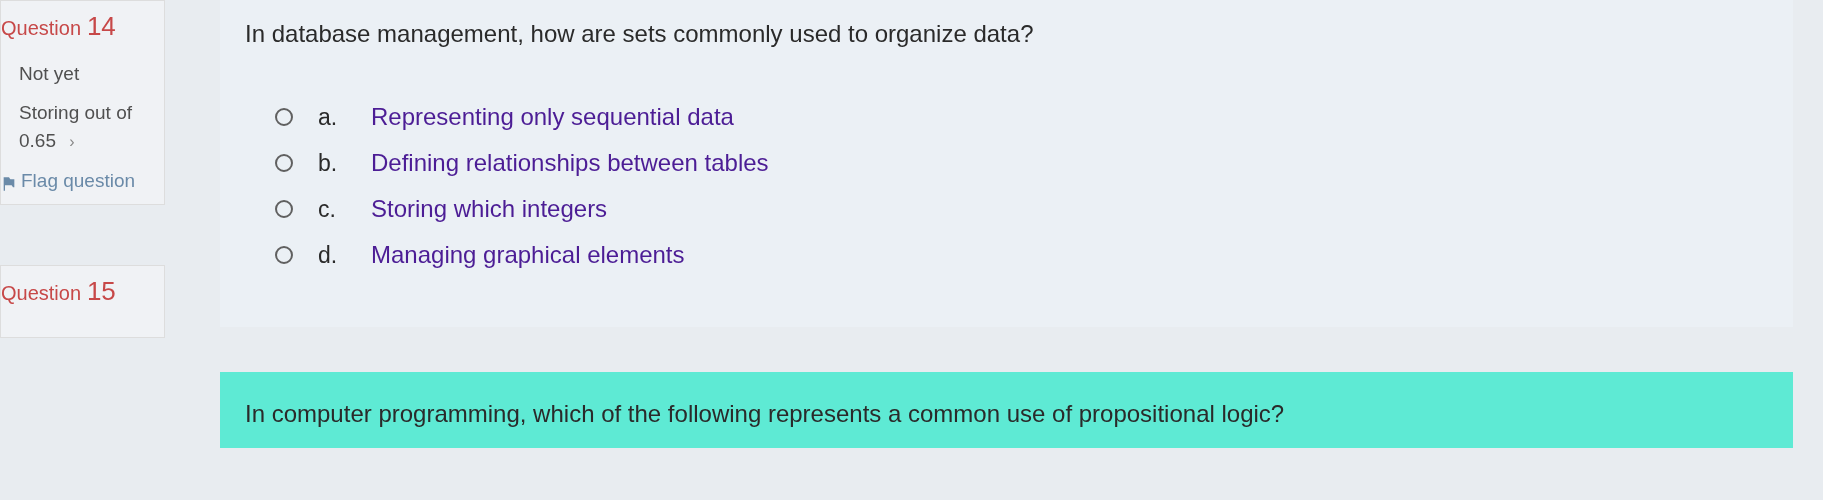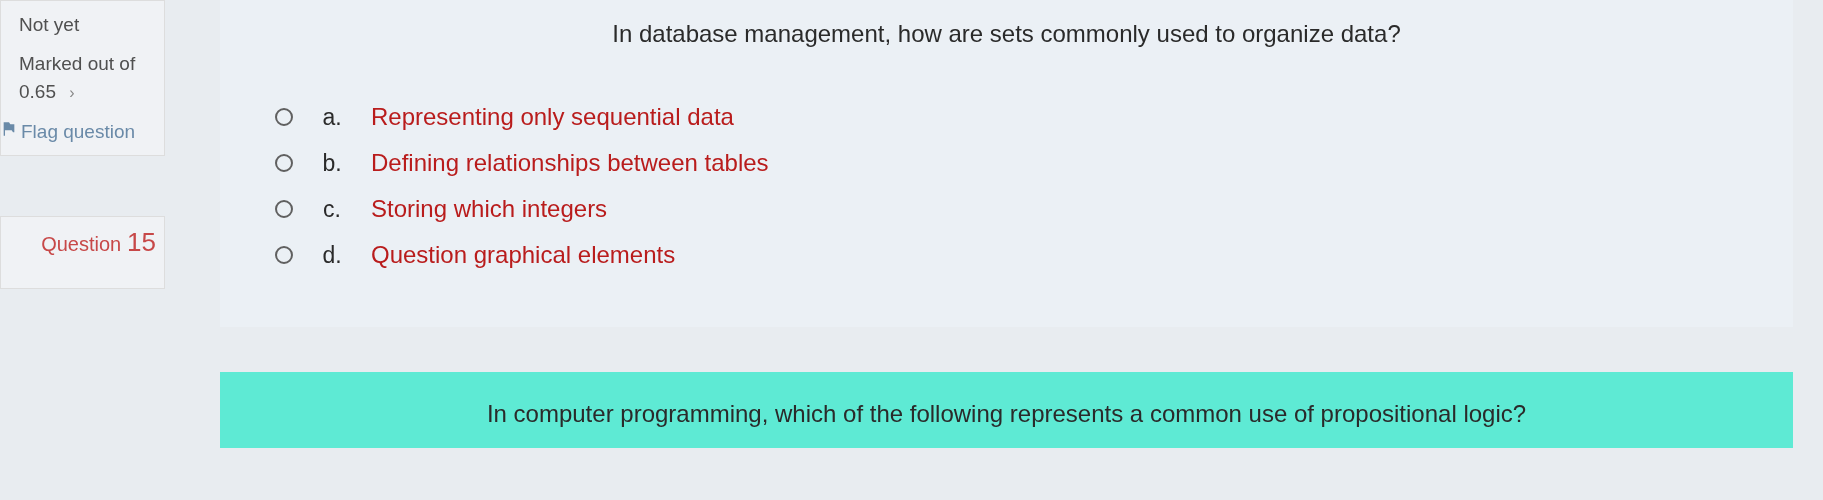--- a/index.html
+++ b/index.html
@@ -49,38 +49,37 @@
     }
     .meta-block {
       margin-bottom: 10px;
       padding-left: 18px;
     }
     .flag-link {
       color: #6a8aa8;
       font-size: 19px;
       margin-top: 14px;
       display: flex;
-      align-items: flex-start;
+      align-items: flex-end;
       gap: 4px;
     }
     .flag-icon-svg {
       width: 16px;
       height: 16px;
       fill: #6a8aa8;
     }
     .chevron {
       color: #888;
       font-size: 16px;
       margin-left: 8px;
     }
     .content {
       flex: 1;
       padding-left: 55px;
       padding-right: 30px;
-      text-align: center;
     }
     .question-box {
       background: #ebf0f5;
       padding: 20px 25px 40px 25px;
       margin-bottom: 45px;
     }
     .question-text {
       color: #2a2a2a;
       font-size: 24px;
       font-weight: 400;
@@ -101,46 +100,49 @@
       border: 2px solid #606060;
       border-radius: 50%;
       flex-shrink: 0;
     }
     .option-letter {
       color: #2a2a2a;
       font-size: 23px;
       width: 28px;
     }
     .option-text {
-      color: #b91c1c;
+      color: #4c1d95;
       font-size: 24px;
       font-weight: 400;
     }
     .question-info-2 {
       background: #f0f2f5;
       border: 1px solid #ddd;
       padding: 10px 8px 12px 0;
-      text-align: right;
     }
     .question-box-2 {
       background: #5eead4;
       padding: 28px 25px 20px 25px;
     }
   </style>
 </head>
 <body>
 
 <div class="container">
   <div class="sidebar">
     <div class="question-info">
+      <div class="question-label">
+        <span class="qword">Question</span>
+        <span class="qnum">14</span>
+      </div>
       <div class="meta-block">
         <div class="meta-text">Not yet</div>
       </div>
       <div class="meta-block">
-        <div class="meta-text">Marked out of</div>
+        <div class="meta-text">Storing out of</div>
         <div class="meta-text">
           <span>0.65</span>
           <span class="chevron">›</span>
         </div>
       </div>
       <div class="flag-link">
         <svg class="flag-icon-svg" viewBox="0 0 24 24">
             <path d="M4 2v20h2v-8h10l2 3h2V5h-6l-2-3H4z"></path>
           </svg>
         <span>Flag question</span>
@@ -170,21 +172,21 @@
           <div class="option-text">Defining relationships between tables</div>
         </div>
         <div class="option-row">
           <div class="radio"></div>
           <div class="option-letter">c.</div>
           <div class="option-text">Storing which integers</div>
         </div>
         <div class="option-row">
           <div class="radio"></div>
           <div class="option-letter">d.</div>
-          <div class="option-text">Question graphical elements</div>
+          <div class="option-text">Managing graphical elements</div>
         </div>
       </div>
     </div>
 
     <div class="question-box-2">
       <div class="question-text" style="margin-bottom:0">In computer programming, which of the following represents a common use of propositional logic?</div>
     </div>
   </div>
 </div>
 

